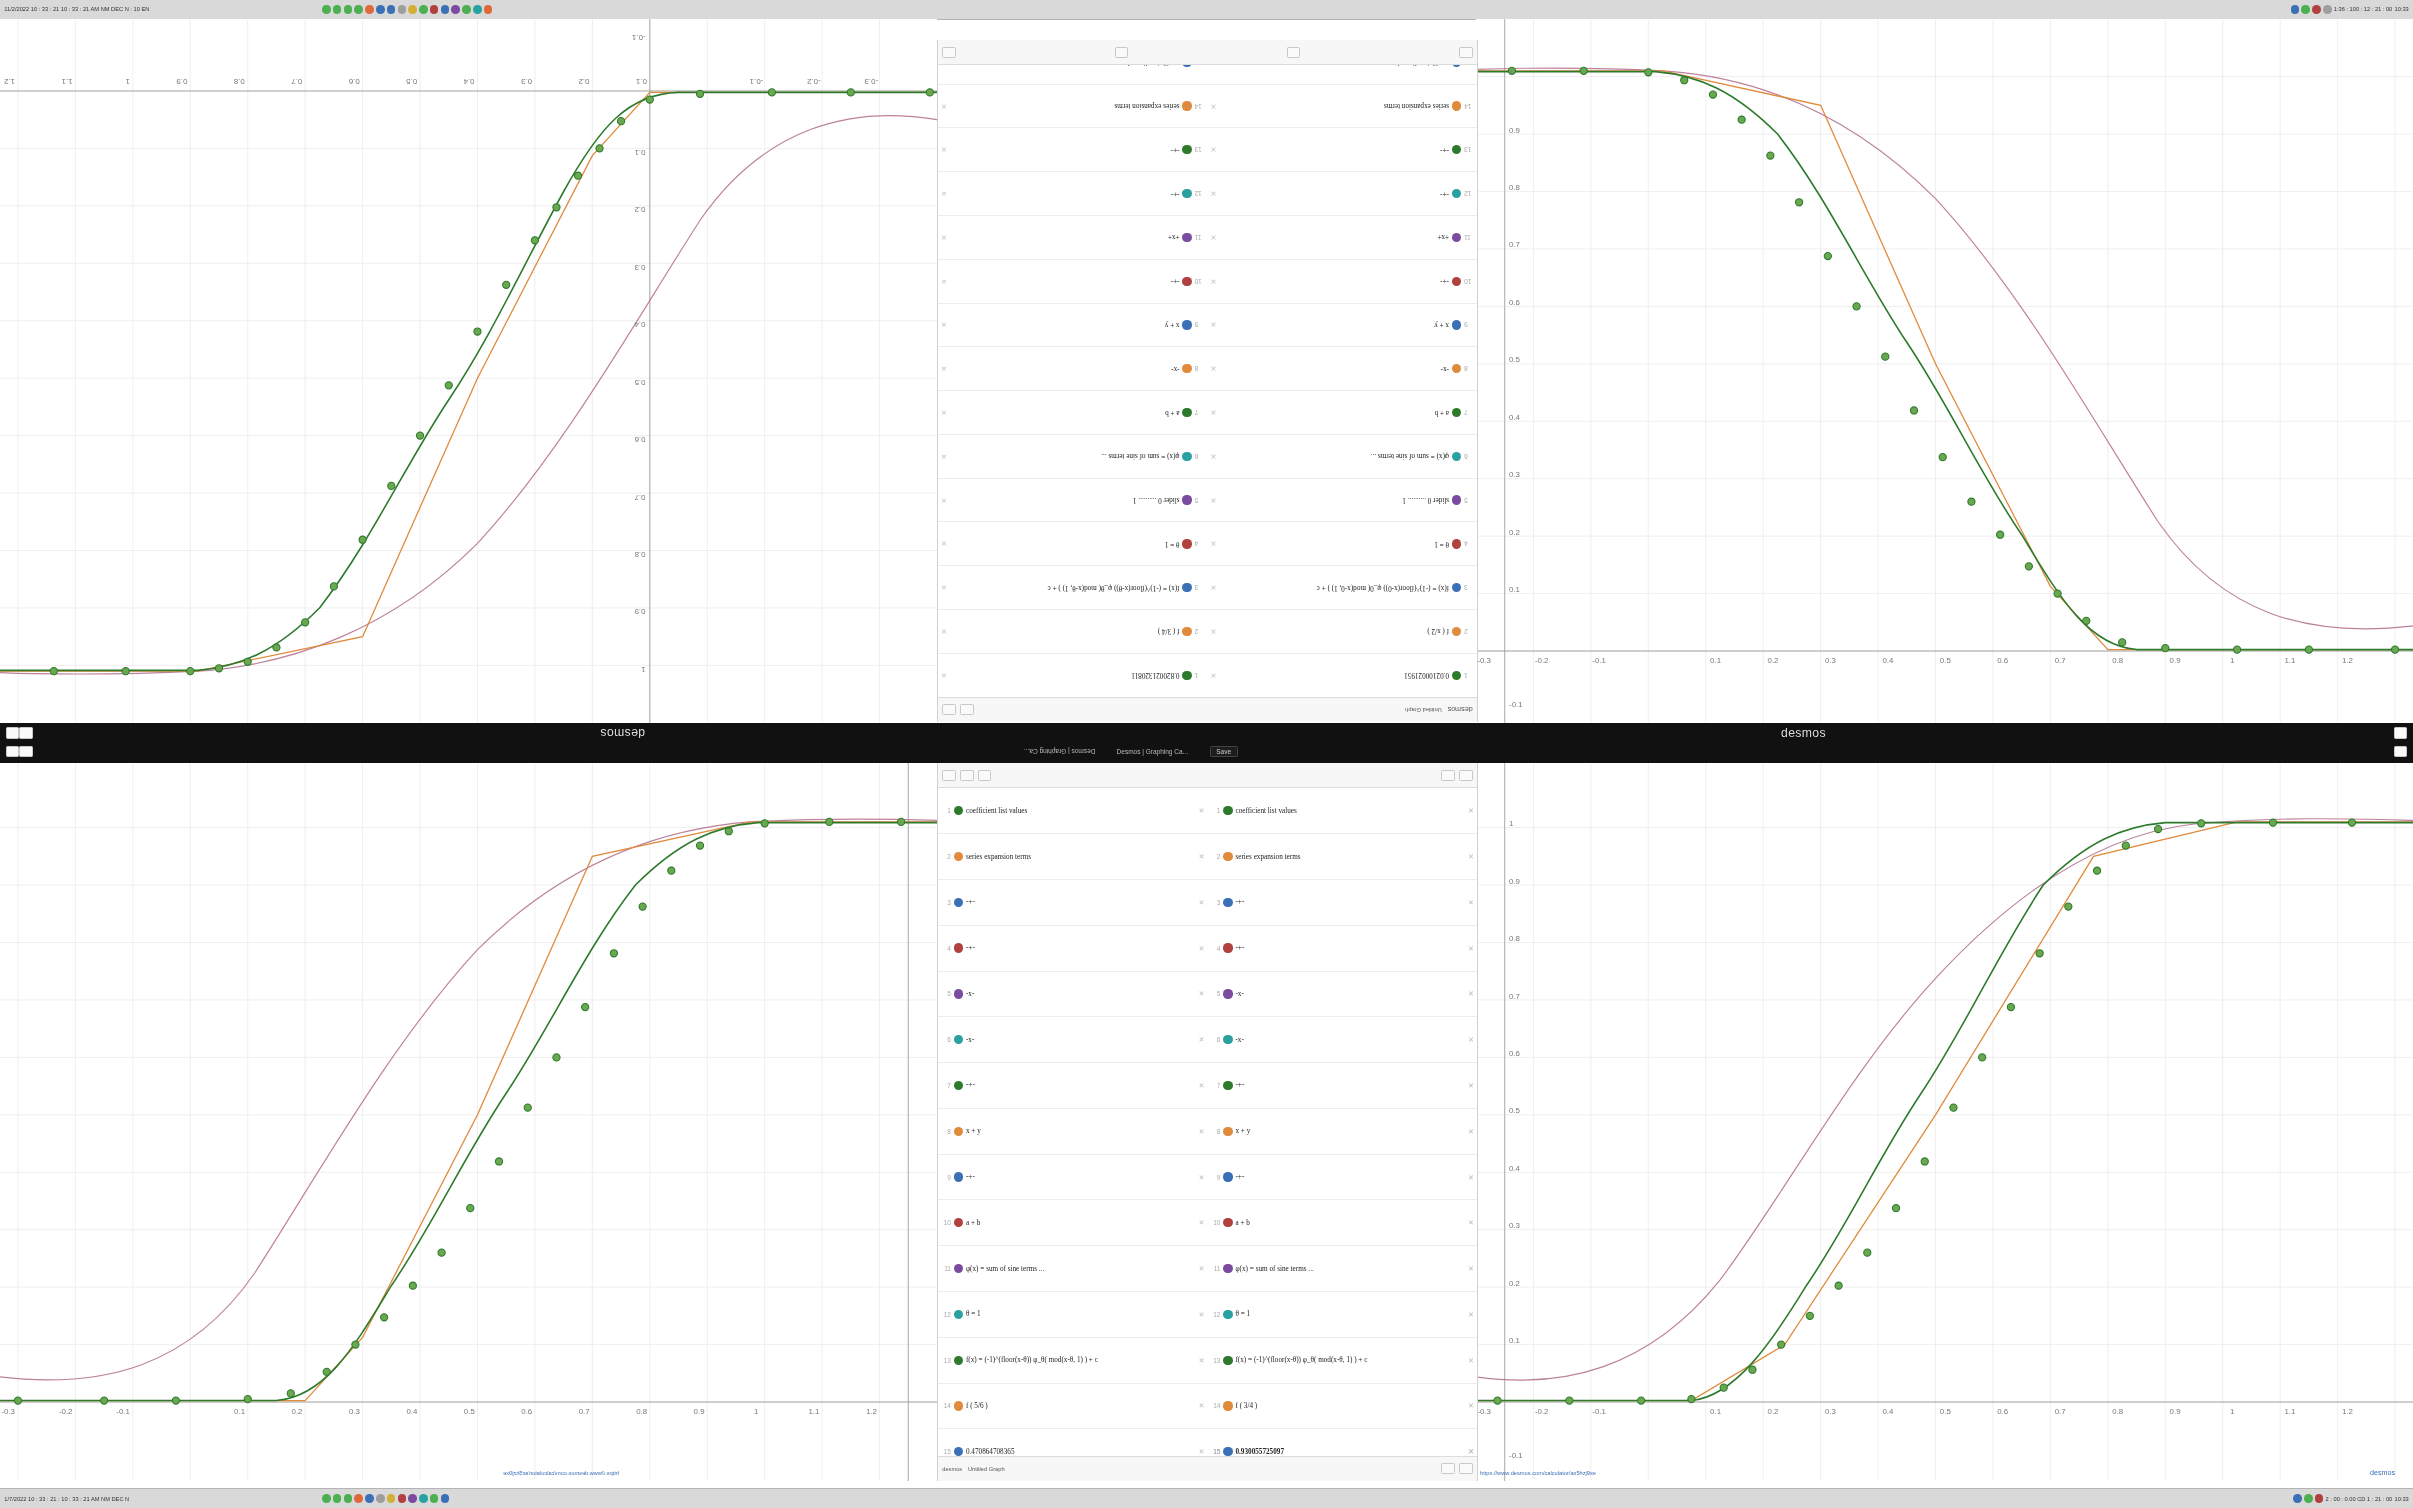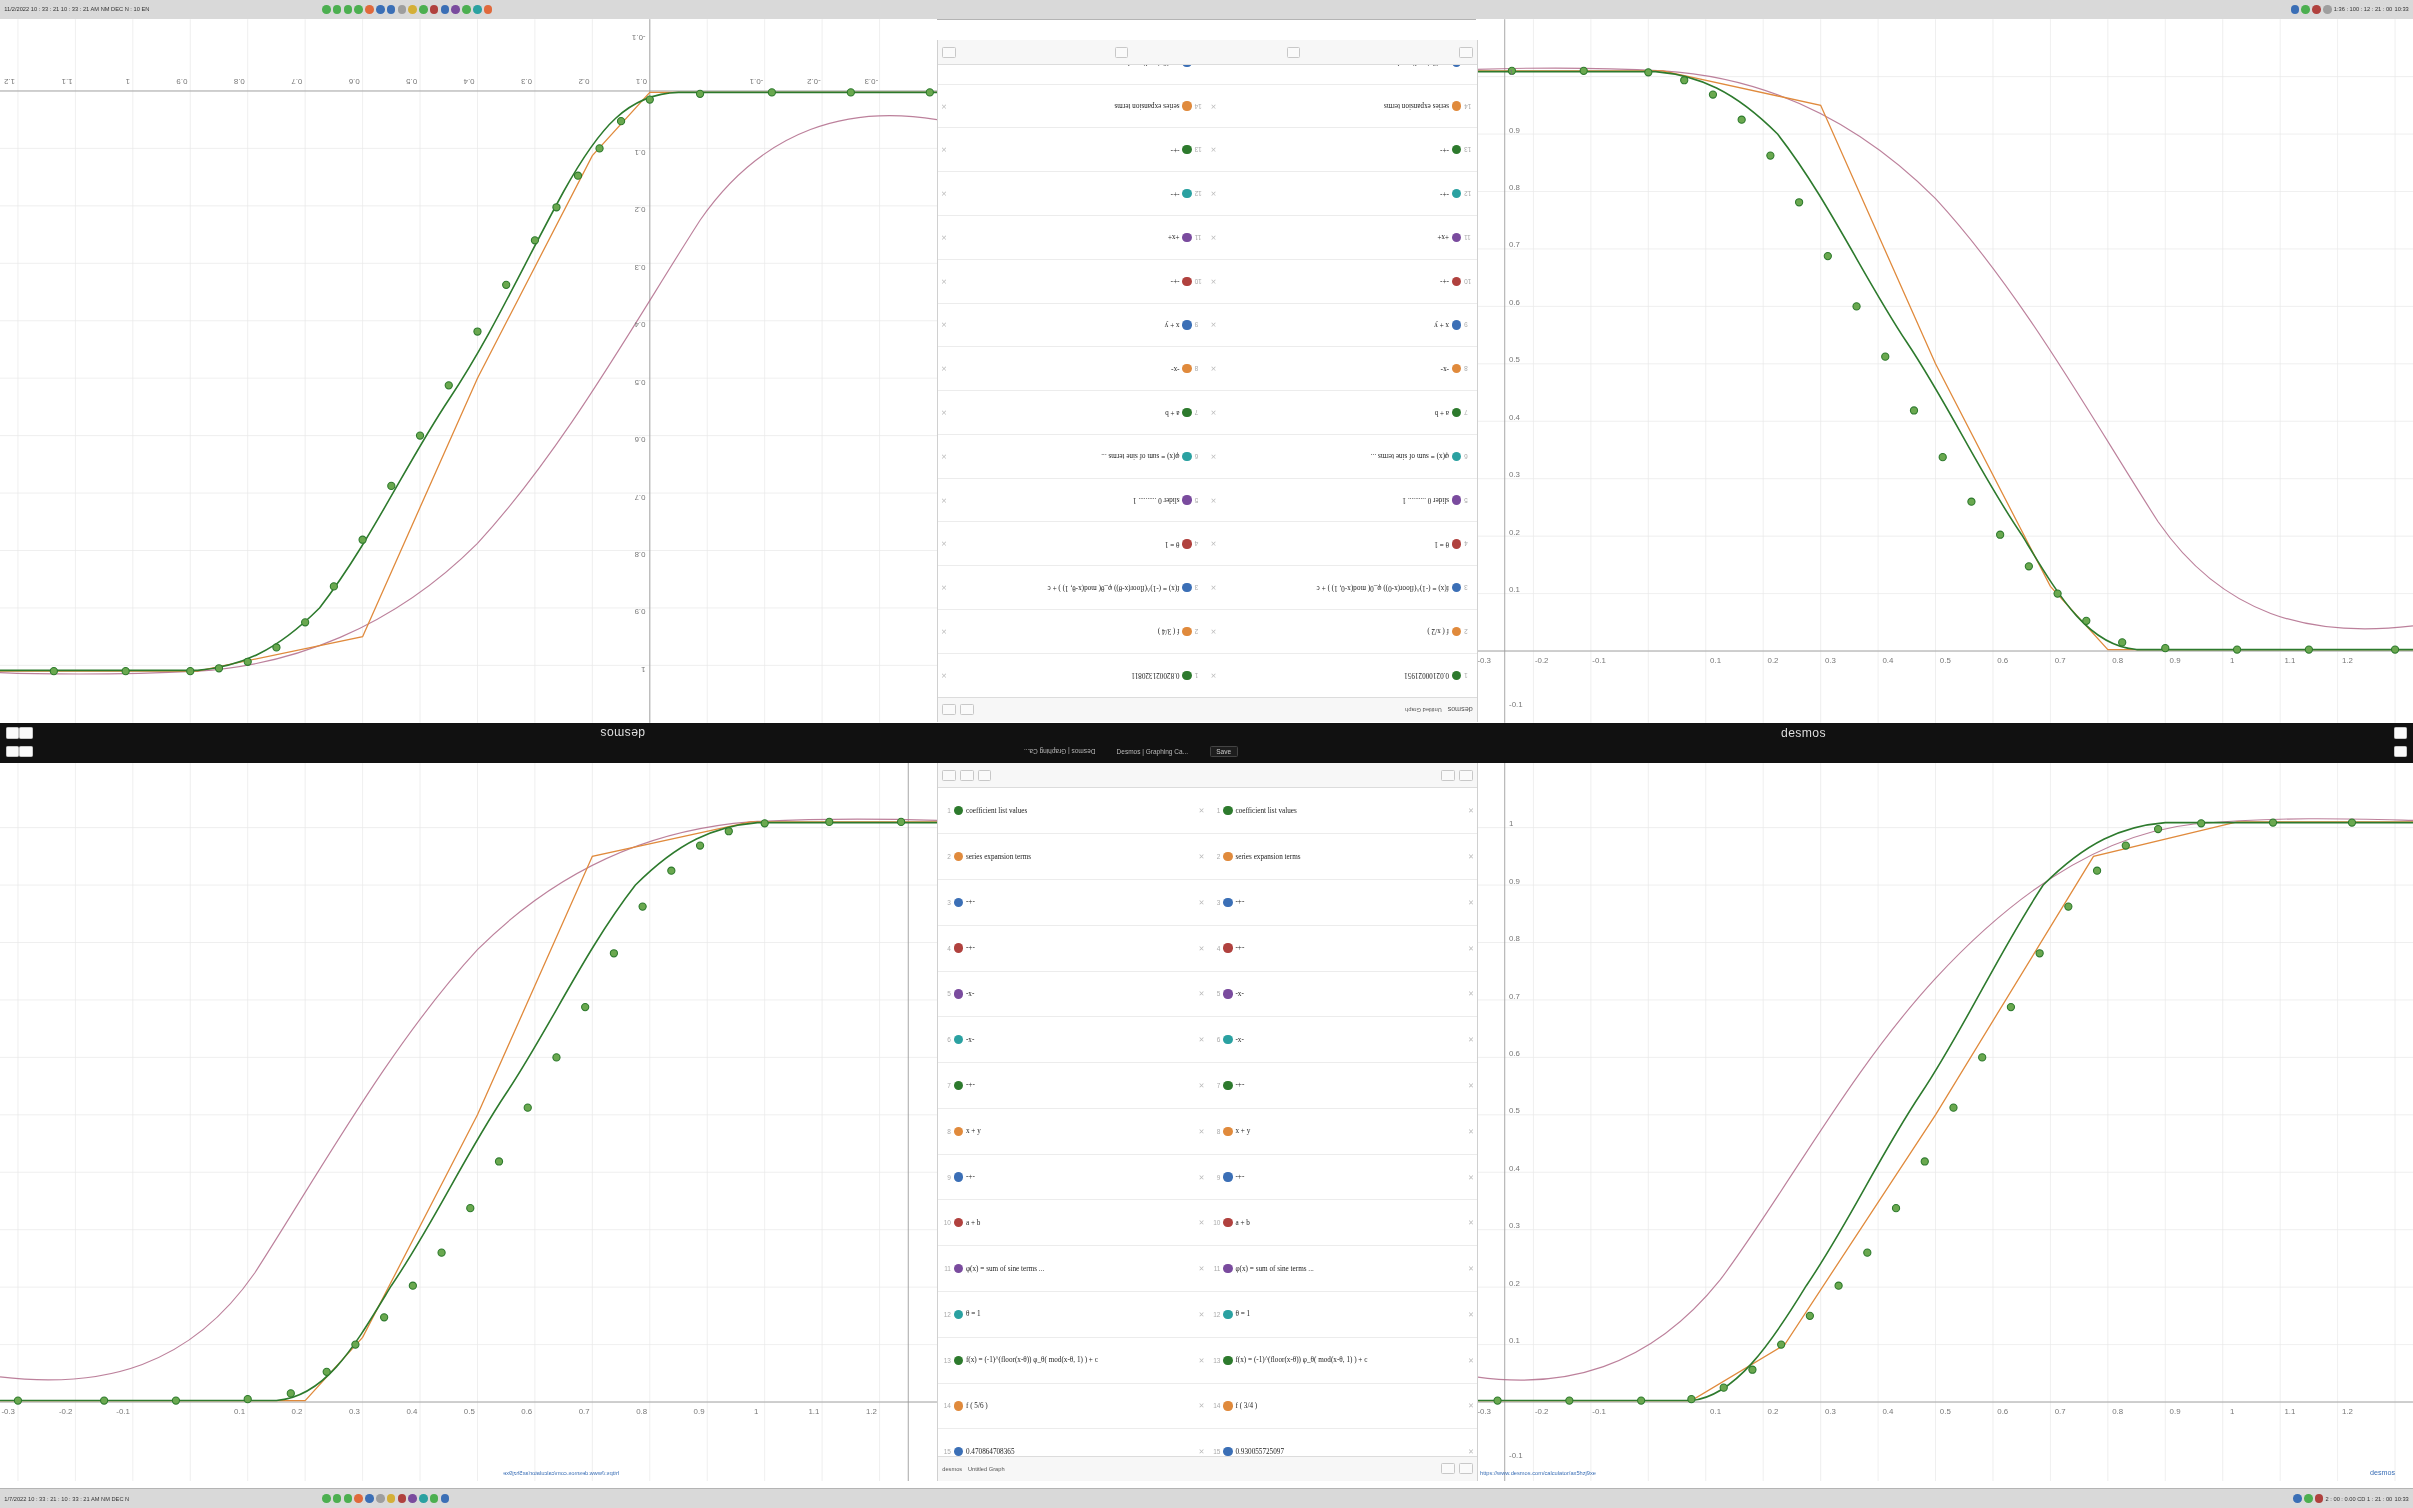--- a/index.html
+++ b/index.html
@@ -909,21 +909,21 @@
             <span class="expr-x">✕</span>
           </div>
         </div>
         <div style="display: flex;">
           <div class="expr-row" style="width: 50%; min-height: 42px;">
             <span class="expr-idx">15</span>
             <span class="swatch" style="background:#3b6fb6"></span>
             <span class="expr-body">0.470864708365</span>
             <span class="expr-x">✕</span>
           </div>
-          <div class="expr-row" style="width: 50%; min-height: 42px;">
+          <div class="expr-row" style="width: 50%; min-height: 42px; font-weight: bold;">
             <span class="expr-idx">15</span>
             <span class="swatch" style="background:#3b6fb6"></span>
             <span class="expr-body">0.930055725097</span>
             <span class="expr-x">✕</span>
           </div>
         </div>
       </div>
     <div class="expr-head" style="position:absolute;bottom:0;left:0;right:0;border-top:0.7px solid #dcdcdc;border-bottom:none;">
       <div class="ctr" style="gap:5.7px;">
         <span class="tiny">desmos</span>

